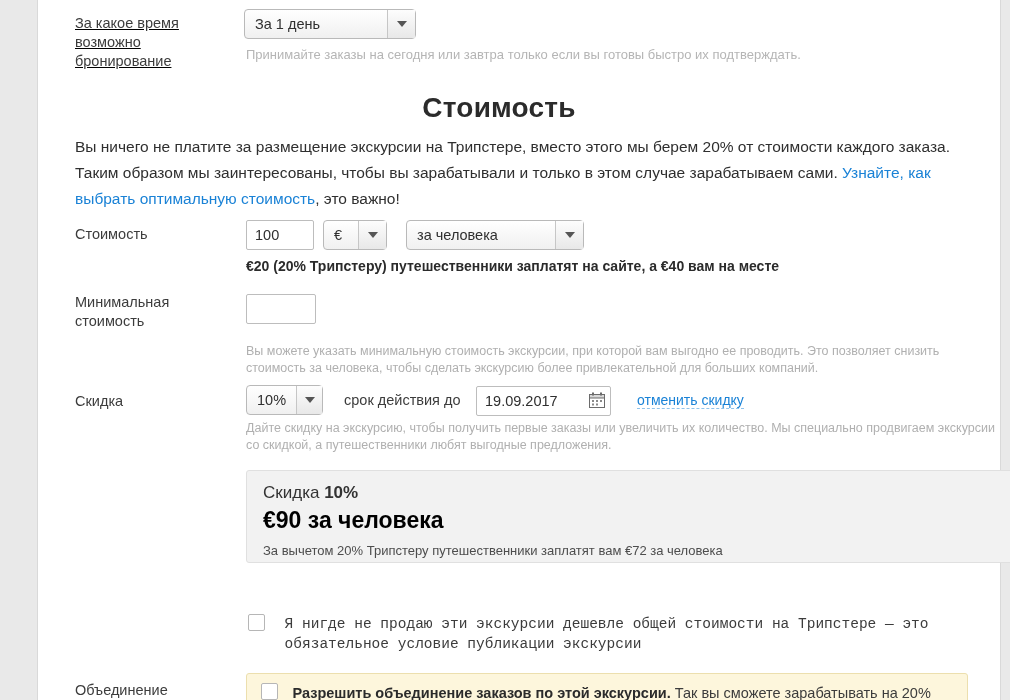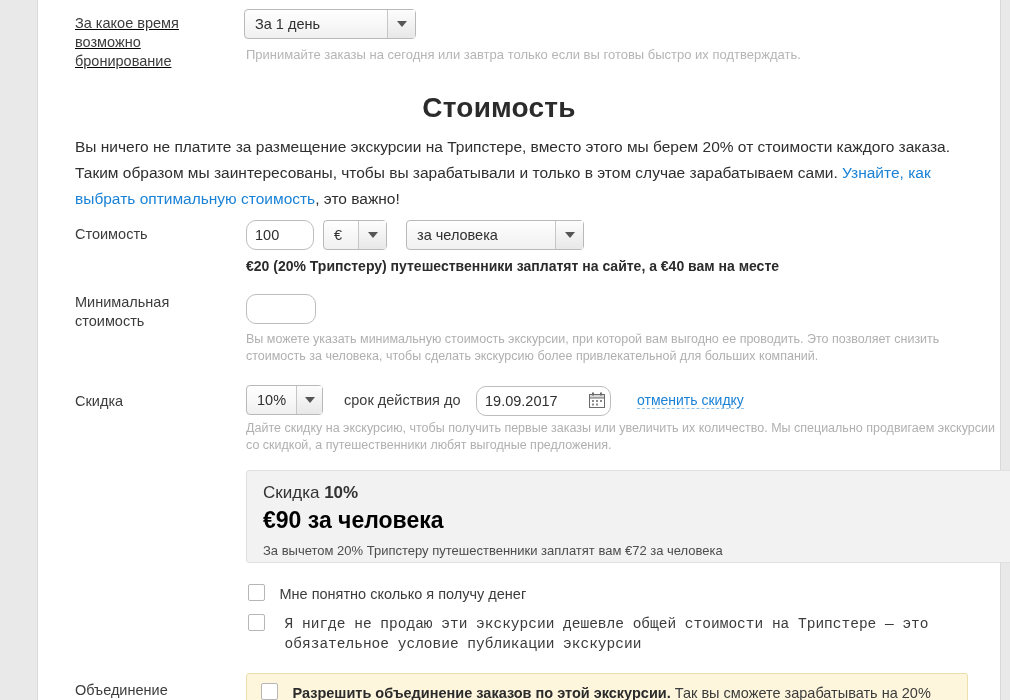--- a/index.html
+++ b/index.html
@@ -87,21 +87,21 @@
   }
   .caret {
     width: 0; height: 0;
     border-left: 5px solid transparent;
     border-right: 5px solid transparent;
     border-top: 6px solid #555;
   }
 
   .input {
     border: 1px solid #bdbdbd;
-    border-radius: 10px;
+    border-radius: 2px;
     height: 30px;
     background: #fff;
     font-size: 14.5px;
     color: #2f2f2f;
     padding: 0 8px;
     font-family: "Liberation Sans", sans-serif;
     outline: none;
   }
 
   
@@ -253,21 +253,21 @@
       <div class="bold-note">€20 (20% Трипстеру) путешественники заплатят на сайте, а €40 вам на месте</div>
     </div>
 
     
     <div class="row" style="left:36px; top:293px; width:160px;">
       <div class="label">Минимальная стоимость</div>
     </div>
 
     <input class="input row" style="left: 207px; top: 294px; width: 70px;" value="">
 
-    <div class="row" style="left:207px; top:331px; width:725px;">
+    <div class="row" style="left:207px; top:343px; width:725px;">
       <div class="hint-dark">Вы можете указать минимальную стоимость экскурсии, при которой вам выгодно ее проводить. Это позволяет снизить стоимость за человека, чтобы сделать экскурсию более привлекательной для больших компаний.</div>
     </div>
 
     
     <div class="row" style="left:36px; top:392px;">
       <div class="label">Скидка</div>
     </div>
 
     <div class="row" style="left:207px; top:385px;">
       <div class="select" style="width:77px;">
@@ -310,24 +310,20 @@
     
     <div class="row panel" style="left:207px; top:470px; width:806px; height:93px;">
       <div style="padding:12px 0 0 16px;">
         <div class="l1"><span>Скидка </span><b>10%</b></div>
         <div class="l2" style="margin-top:4px;">€90 за человека</div>
         <div class="l3" style="margin-top:9px;">За вычетом 20% Трипстеру путешественники заплатят вам €72 за человека</div>
       </div>
     </div>
 
     
-    <div class="row" style="left:209px; top:584px; width:720px;">
-      <span class="cb"></span>
-      <span class="cb-text" style="display:inline-block; margin-left:10px; width:660px; vertical-align:top;">Мне понятно сколько я получу денег</span>
-    </div>
 
     
     <div class="row" style="left:209px; top:614px; width:760px;font-family:Liberation Mono, monospace;">
       <span class="cb"></span>
       <span class="cb-text" style="display:inline-block; margin-left:10px; width:720px; vertical-align:top;">Я нигде не продаю эти экскурсии дешевле общей стоимости на Трипстере — это обязательное условие публикации экскурсии</span>
     </div>
 
     
     <div class="row" style="left:36px; top:681px;">
       <div class="label">Объединение</div>

